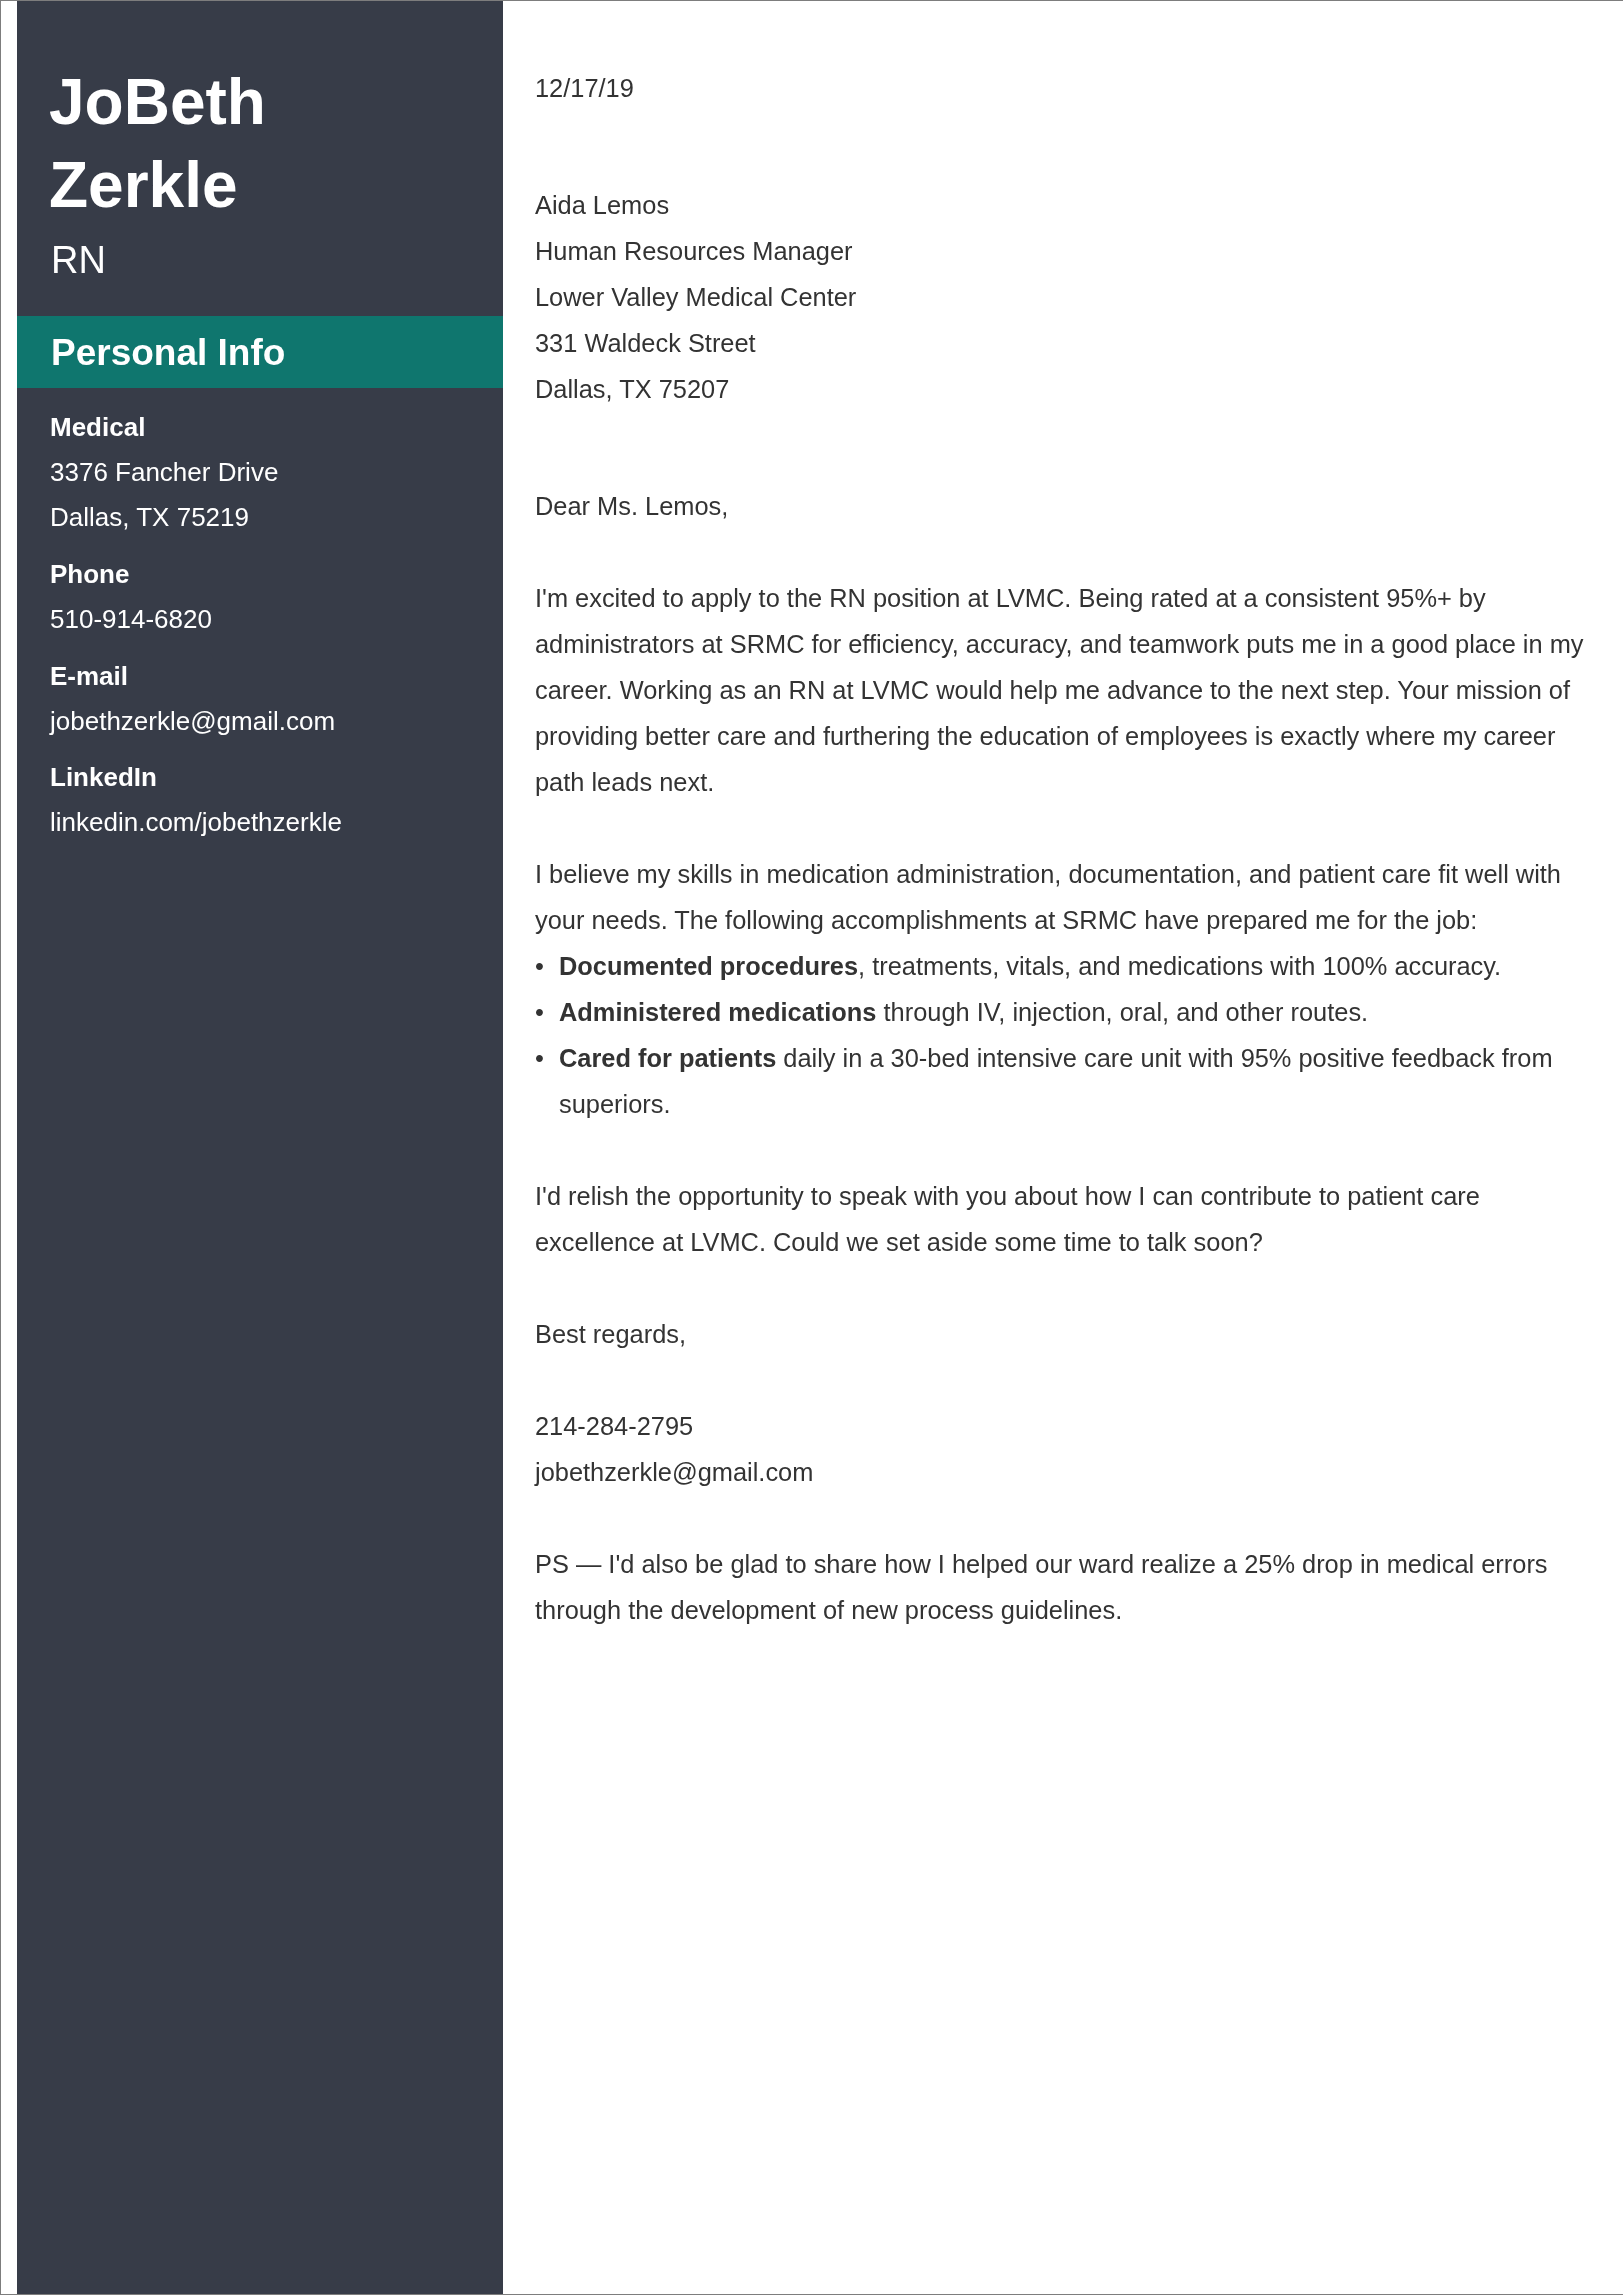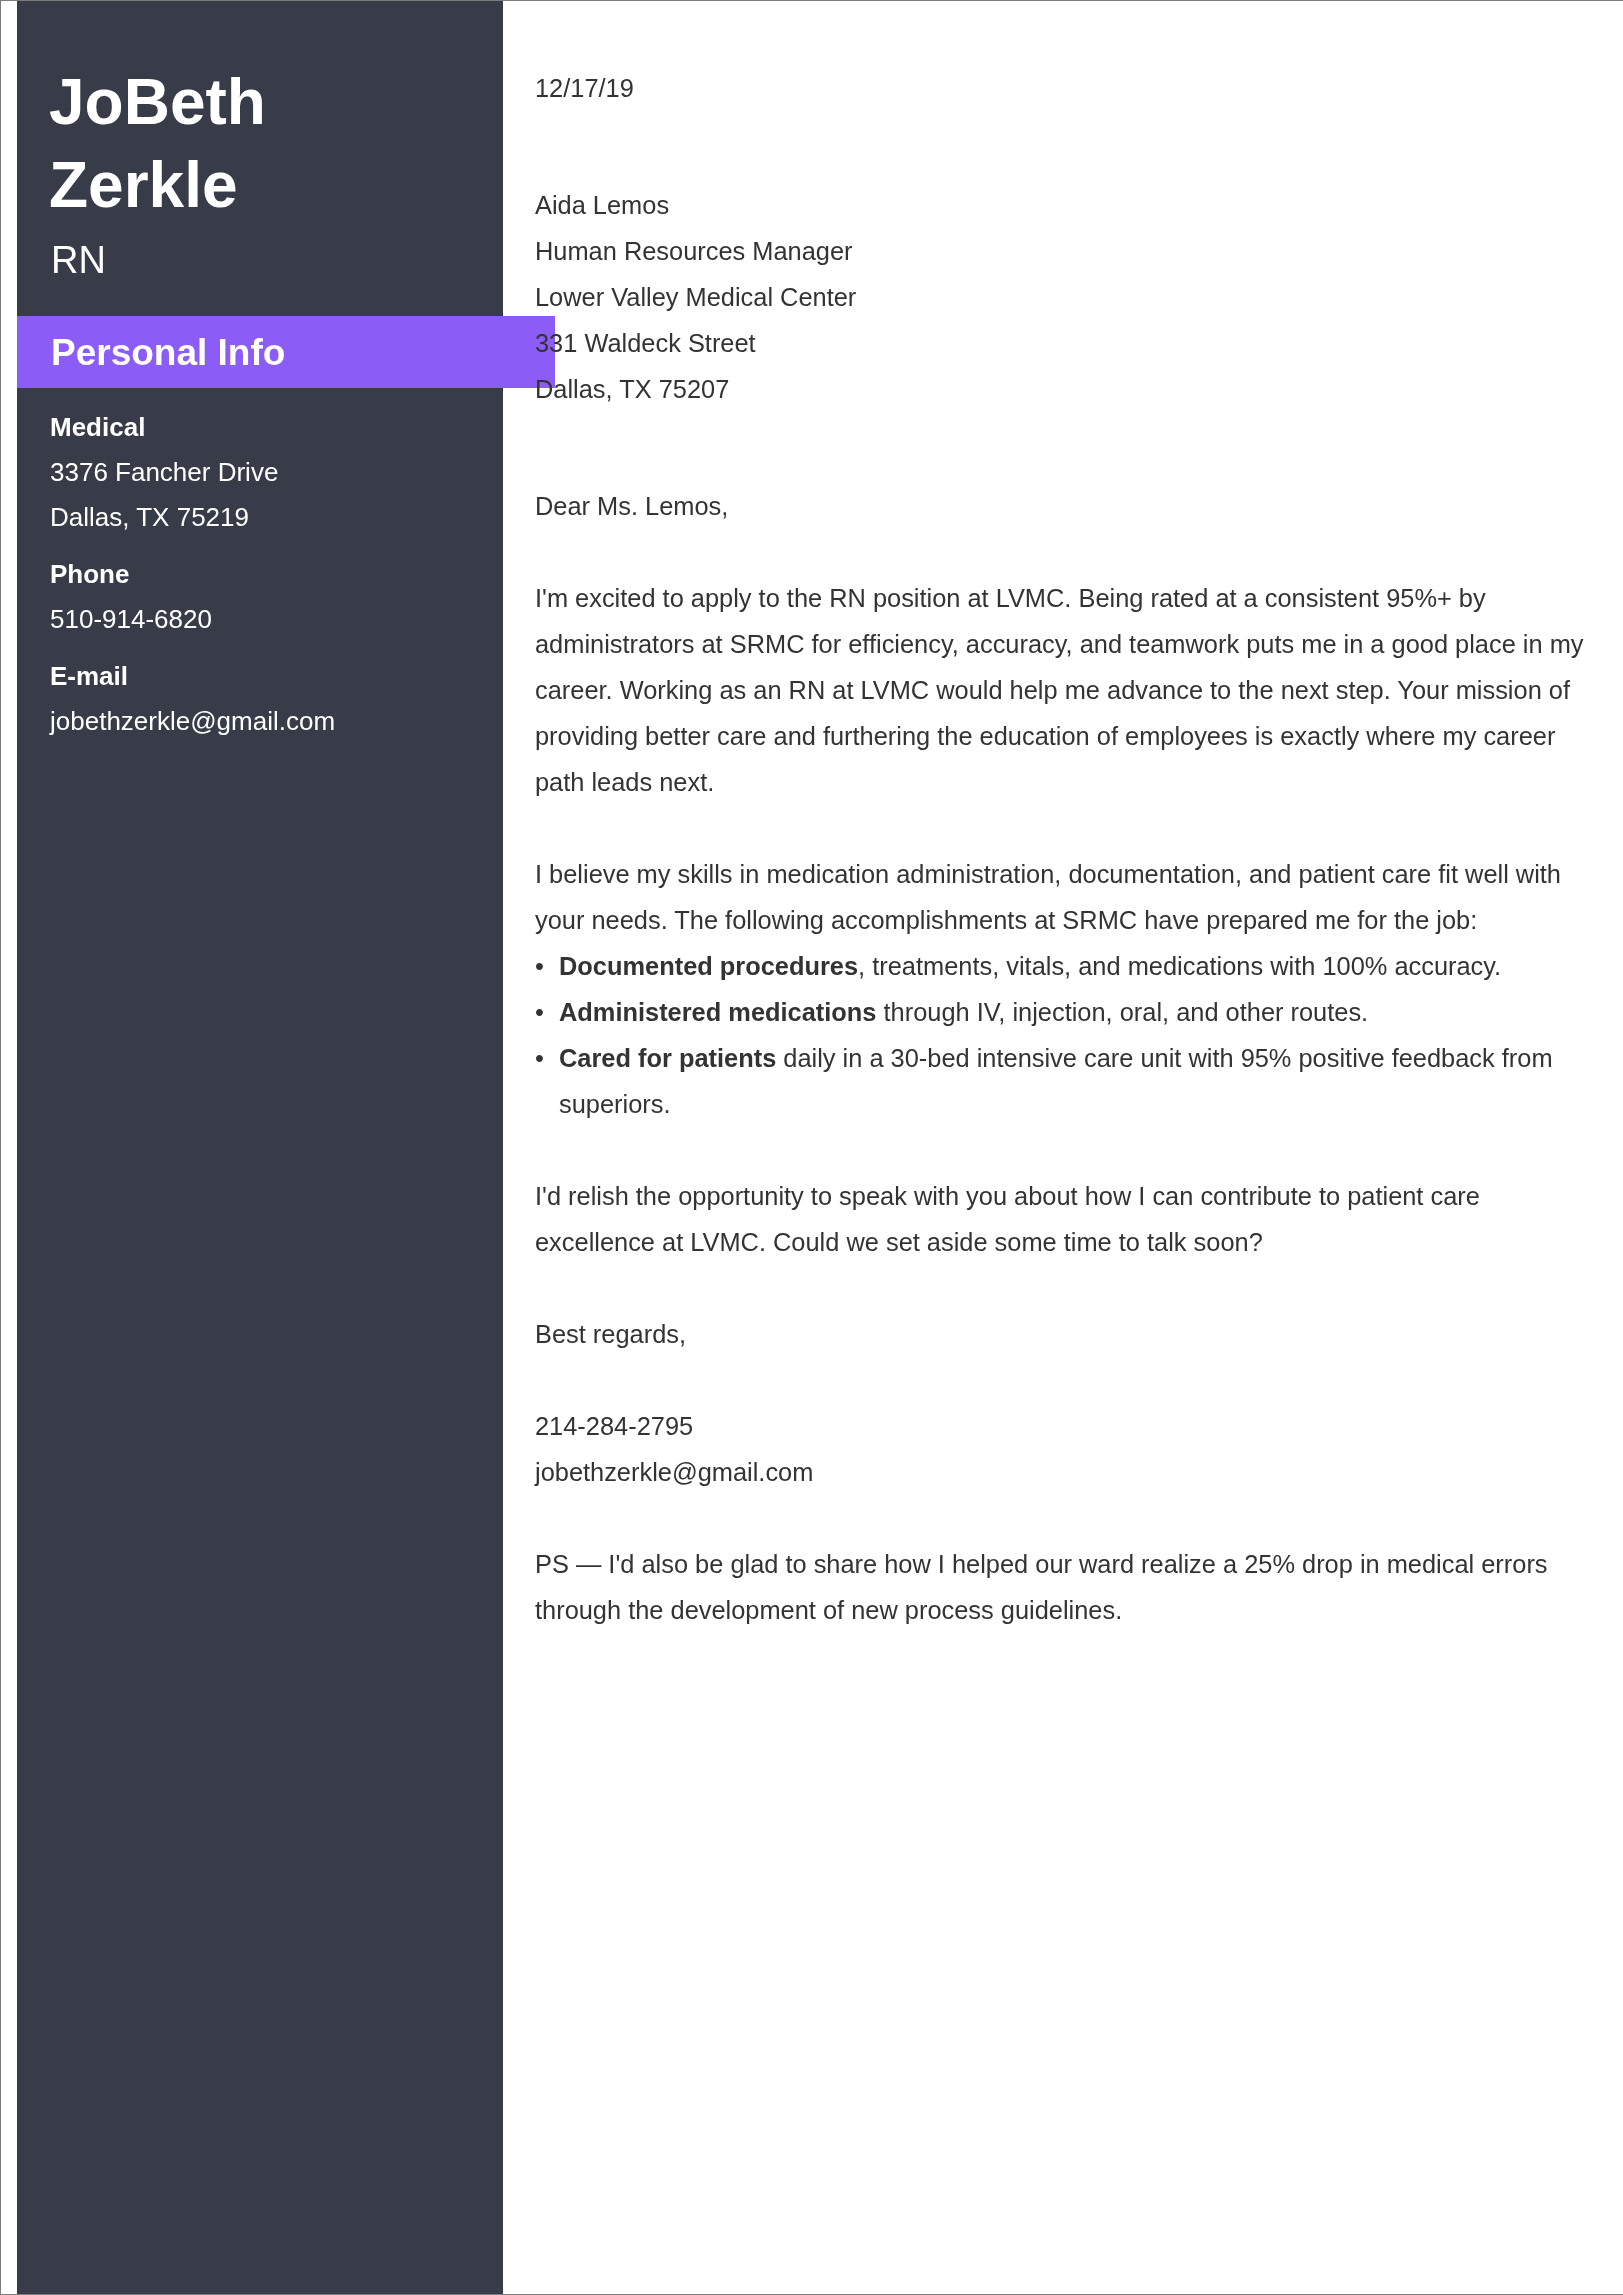--- a/index.html
+++ b/index.html
@@ -45,23 +45,23 @@
     top: 236px;
     margin: 0;
     font-size: 38px;
     font-weight: normal;
     line-height: 47px;
   }
   .section-band {
     position: absolute;
     left: 0;
     top: 315px;
-    width: 538px;
+    width: 486px;
     height: 72px;
-    background: #8b5cf6;
+    background: #0f766e;
   }
   .section-title {
     position: absolute;
     left: 34px;
     top: 14px;
     margin: 0;
     font-size: 37px;
     font-weight: bold;
     line-height: 45px;
   }
@@ -138,20 +138,24 @@
         <div class="info-value">3376 Fancher Drive</div>
         <div class="info-value">Dallas, TX 75219</div>
       </div>
       <div class="info-group">
         <div class="info-label">Phone</div>
         <div class="info-value">510-914-6820</div>
       </div>
       <div class="info-group">
         <div class="info-label">E-mail</div>
         <div class="info-value">jobethzerkle@gmail.com</div>
+      </div>
+      <div class="info-group">
+        <div class="info-label">LinkedIn</div>
+        <div class="info-value">linkedin.com/jobethzerkle</div>
       </div>
     </div>
   </aside>
 
   <main class="main">
     <div class="letter">
       <p>12/17/19</p>
       <div class="gap15"></div>
 
       <div>

